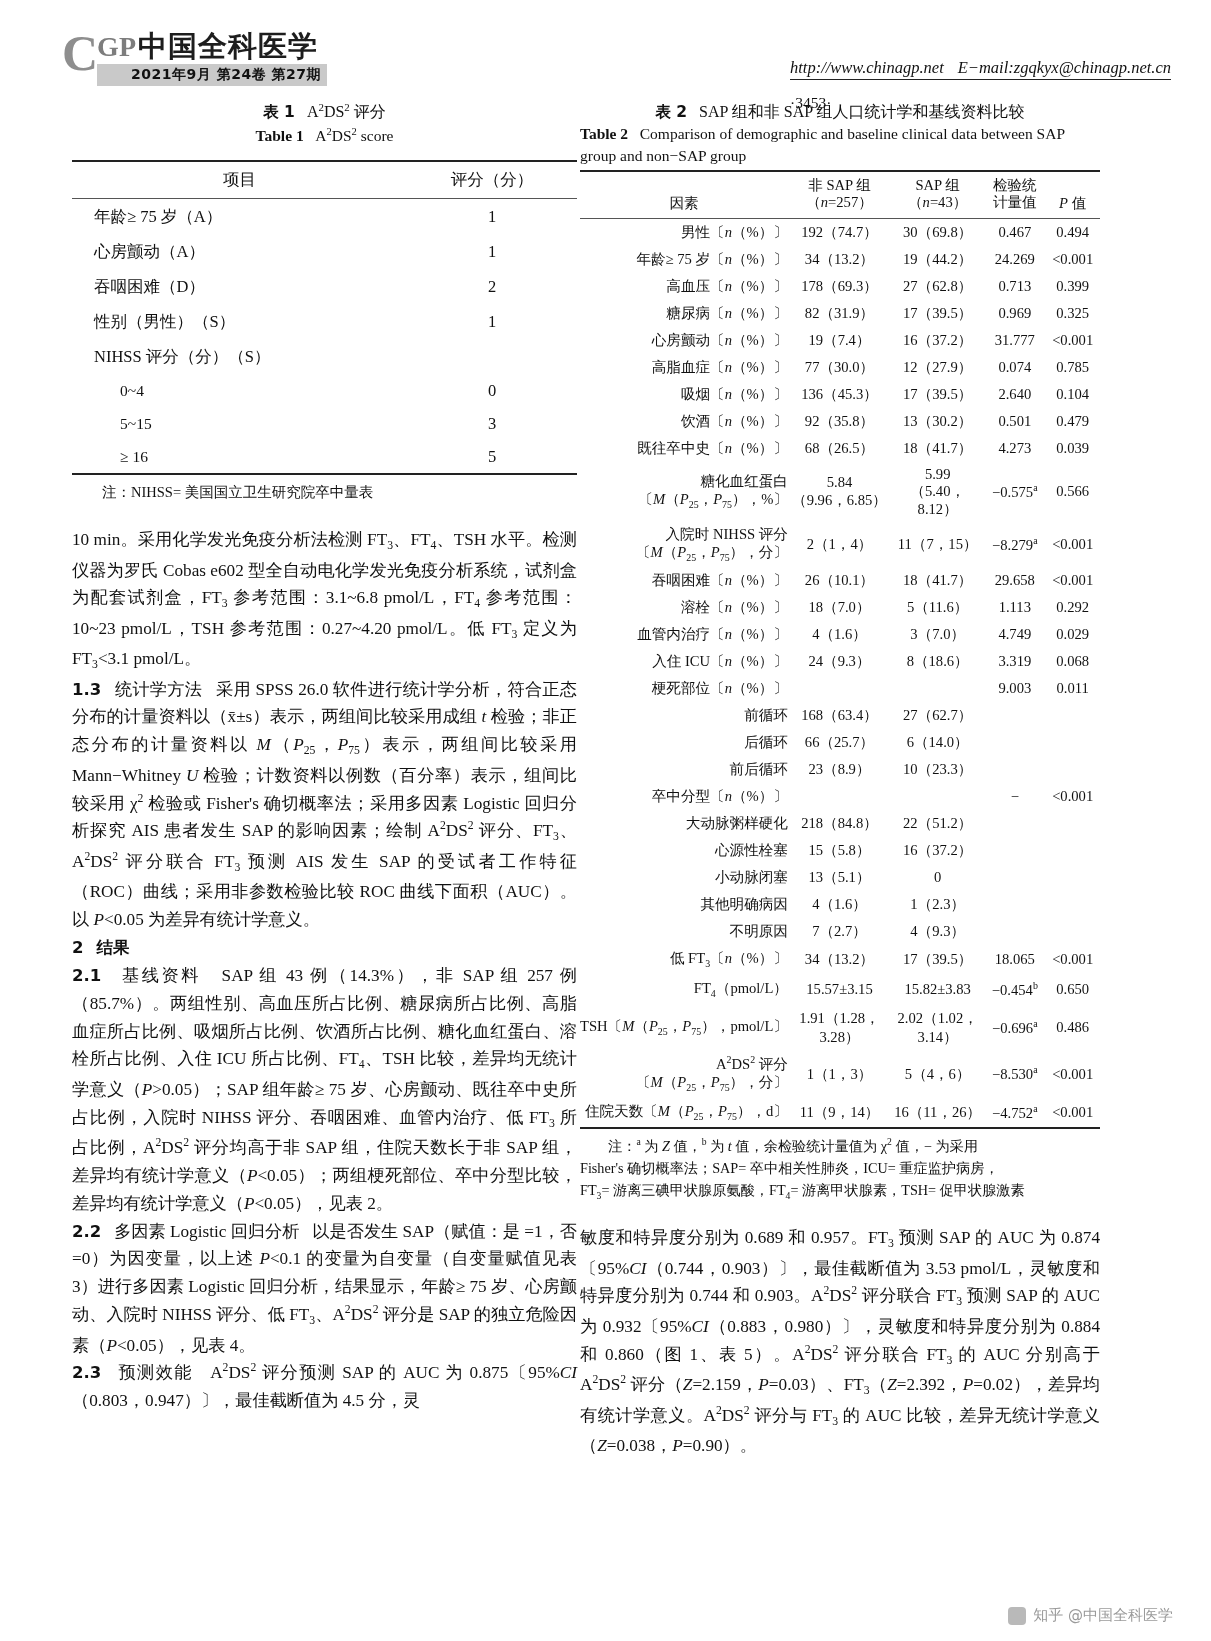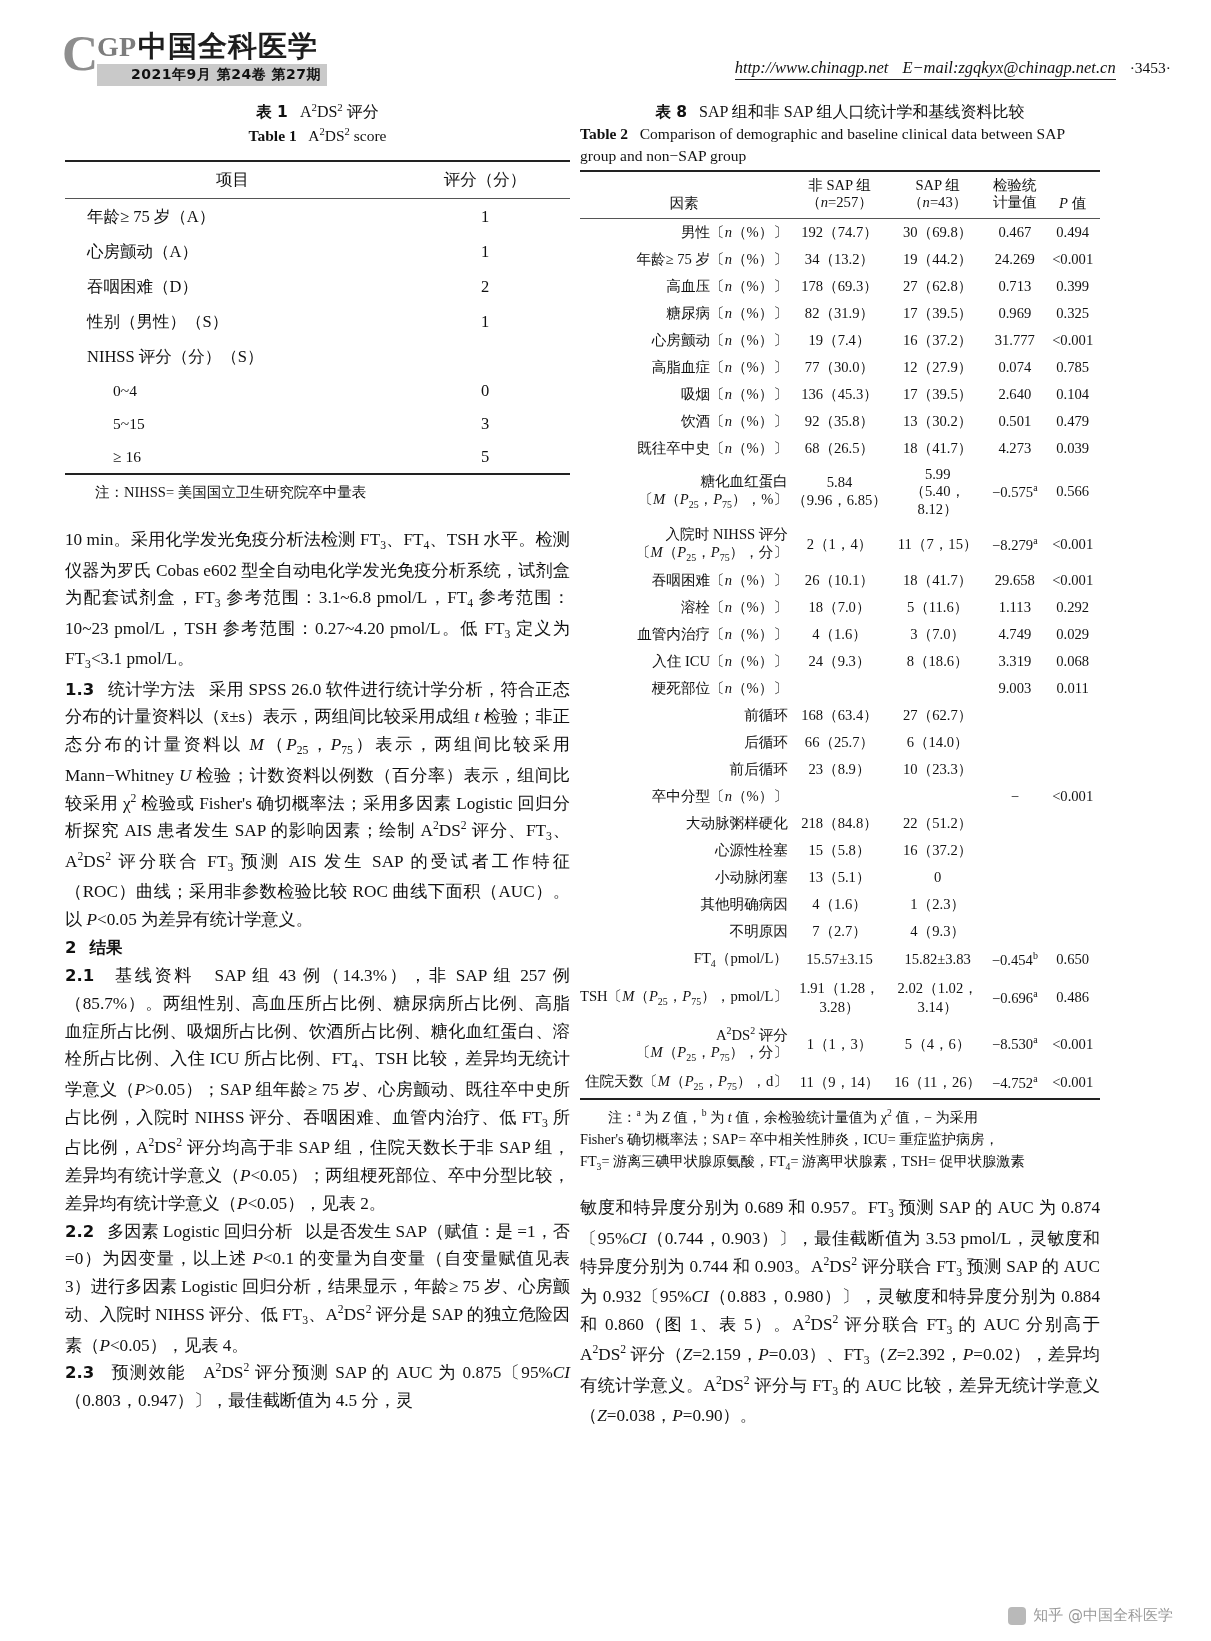--- a/index.html
+++ b/index.html
@@ -40,38 +40,38 @@
   }
   #logo-sub {
     background: #c9c9c9; color: #111;
     font-family: "DejaVu Sans", sans-serif;
     font-size: 14px; font-weight: 700;
     padding: 2px 6px 2px 34px; margin-top: 2px;
     letter-spacing: 0.5px;
   }
   #head-right {
     position: absolute; right: 40px; top: 58px;
-    display: flex; align-items: baseline; gap: 14px;
+    display: flex; align-items: baseline; gap: 14px; flex-direction: column;
   }
   #head-links {
     font-family: "Liberation Serif", serif;
     font-style: italic; font-size: 16.5px;
     border-bottom: 1px solid #222; padding-bottom: 1px;
     white-space: nowrap;
   }
   #head-links .sep { display: inline-block; width: 14px; }
   #page-num { font-size: 15.5px; white-space: nowrap; }
 
   
   #columns {
     position: absolute; left: 0; top: 100px;
     width: 1211px;
   }
   .col { position: absolute; top: 0; }
-  #col-left  { left: 65px;  width: 505px; }
+  #col-left  { left: 72px;  width: 505px; }
   #col-right { left: 580px; width: 520px; }
 
   
   .tbl-caption { text-align: center; line-height: 1.45; margin-bottom: 3px; }
   .cap-zh { font-size: 16px; }
   .cap-zh b { font-family: "DejaVu Sans", sans-serif; font-size: 15.5px; }
   .cap-en { font-size: 15.5px; }
   .cap-en b { font-weight: 700; }
   .cap-en-blk { font-size: 15.5px; text-align: left; line-height: 1.4; font-family: Liberation Serif, serif; }
 
@@ -214,21 +214,21 @@
     <p class="body"><span class="sec-h">2.1</span>&nbsp;&nbsp;&nbsp;<span>基线资料</span>&nbsp;&nbsp;&nbsp;<span>SAP 组 43 例（14.3%），非 SAP 组 257 例（85.7%）。两组性别、高血压所占比例、糖尿病所占比例、高脂血症所占比例、吸烟所占比例、饮酒所占比例、糖化血红蛋白、溶栓所占比例、入住 ICU 所占比例、FT<sub>4</sub>、TSH 比较，差异均无统计学意义（<i>P</i>&gt;0.05）；SAP 组年龄≥ 75 岁、心房颤动、既往卒中史所占比例，入院时 NIHSS 评分、吞咽困难、血管内治疗、低 FT<sub>3</sub> 所占比例，A<sup>2</sup>DS<sup>2</sup> 评分均高于非 SAP 组，住院天数长于非 SAP 组，差异均有统计学意义（<i>P</i>&lt;0.05）；两组梗死部位、卒中分型比较，差异均有统计学意义（<i>P</i>&lt;0.05），见表 2。</span></p>
 
     <p class="body"><span class="sec-h">2.2</span>&nbsp;&nbsp;&nbsp;<span>多因素 Logistic 回归分析</span>&nbsp;&nbsp;&nbsp;<span>以是否发生 SAP（赋值：是 =1，否 =0）为因变量，以上述 <i>P</i>&lt;0.1 的变量为自变量（自变量赋值见表 3）进行多因素 Logistic 回归分析，结果显示，年龄≥ 75 岁、心房颤动、入院时 NIHSS 评分、低 FT<sub>3</sub>、A<sup>2</sup>DS<sup>2</sup> 评分是 SAP 的独立危险因素（<i>P</i>&lt;0.05），见表 4。</span></p>
 
     <p class="body"><span class="sec-h">2.3</span>&nbsp;&nbsp;&nbsp;<span>预测效能</span>&nbsp;&nbsp;&nbsp;<span>A<sup>2</sup>DS<sup>2</sup> 评分预测 SAP 的 AUC 为 0.875〔95%<i>CI</i>（0.803，0.947）〕，最佳截断值为 4.5 分，灵</span></p>
   </div>
 
   <div class="col" id="col-right">
 
     <div class="tbl-caption">
-      <div class="cap-zh"><b>表 8</b>&nbsp;&nbsp;&nbsp;<span>SAP 组和非 SAP 组人口统计学和基线资料比较</span></div>
+      <div class="cap-zh"><b>表 2</b>&nbsp;&nbsp;&nbsp;<span>SAP 组和非 SAP 组人口统计学和基线资料比较</span></div>
       <div class="cap-en-blk"><b>Table 2</b>&nbsp;&nbsp;&nbsp;<span>Comparison of demographic and baseline clinical data between SAP group and non−SAP group</span></div>
     </div>
 
     <table id="table2">
       <thead>
         <tr>
           <th class="ch-factor rule-top">因素</th>
           <th class="ch-nonsap rule-top">
             <span class="two-line">非 SAP 组</span>
             <span class="two-line">（<i>n</i>=257）</span>
@@ -426,20 +426,27 @@
             <td class="v"></td>
           </tr>
           <tr>
             <td class="f ind">不明原因</td>
             <td class="v">7（2.7）</td>
             <td class="v">4（9.3）</td>
             <td class="v"></td>
             <td class="v"></td>
           </tr>
           <tr>
+            <td class="f">低 FT<sub>3</sub>〔<i>n</i>（%）〕</td>
+            <td class="v">34（13.2）</td>
+            <td class="v">17（39.5）</td>
+            <td class="v">18.065</td>
+            <td class="v">&lt;0.001</td>
+          </tr>
+          <tr>
             <td class="f">FT<sub>4</sub>（pmol/L）</td>
             <td class="v">15.57±3.15</td>
             <td class="v">15.82±3.83</td>
             <td class="v">−0.454<sup>b</sup></td>
             <td class="v">0.650</td>
           </tr>
           <tr>
             <td class="f" style="white-space: nowrap;">TSH〔<i>M</i>（<i><i>P</i></i><sub>25</sub>，<i><i>P</i></i><sub>75</sub>），pmol/L〕</td>
             <td class="v">1.91（1.28，3.28）</td>
             <td class="v">2.02（1.02，3.14）</td>

